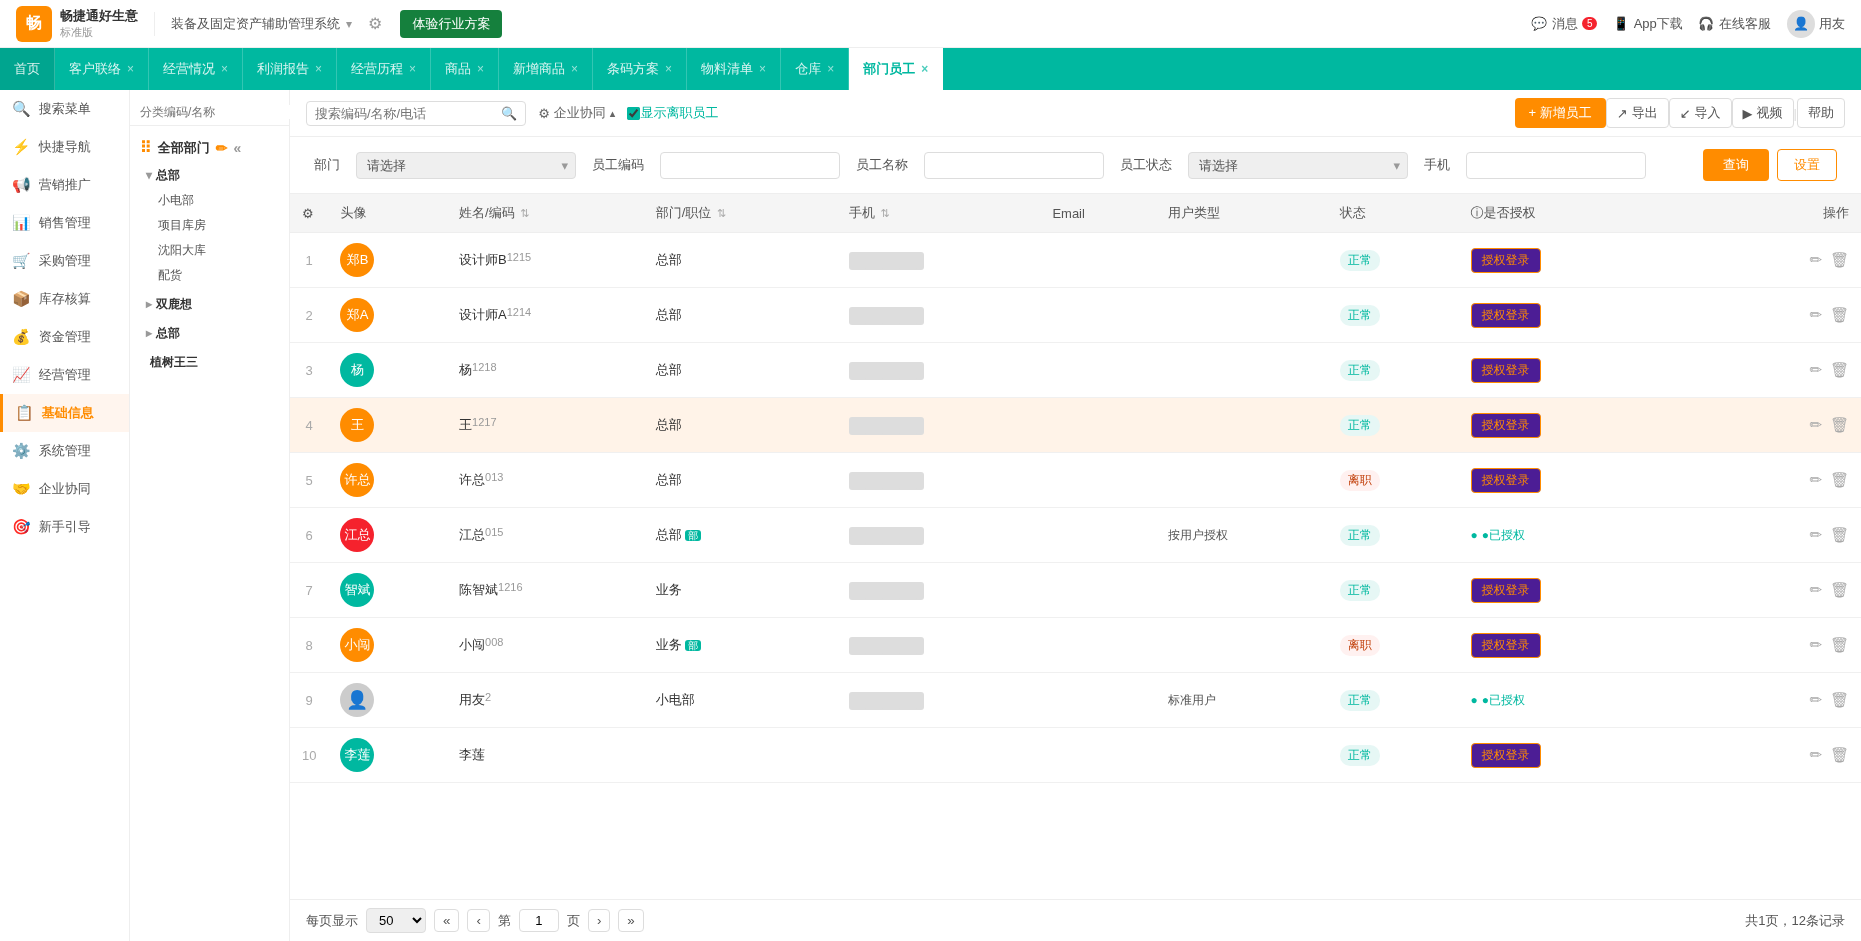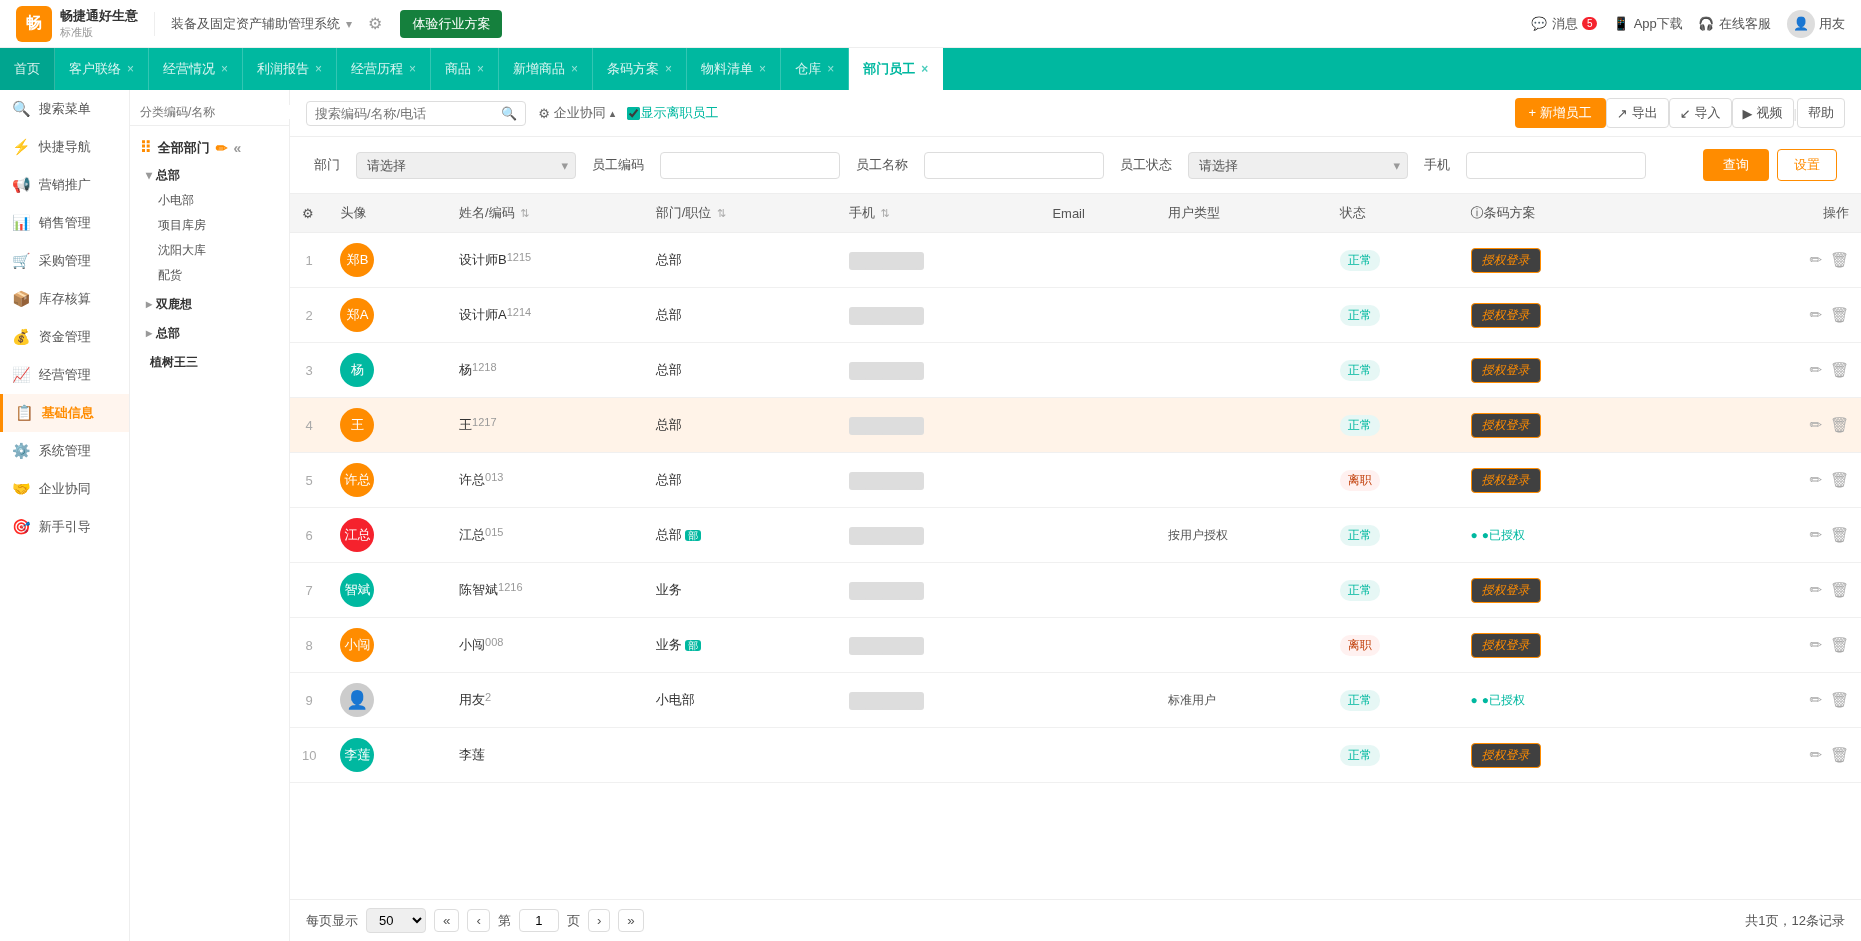--- a/index.html
+++ b/index.html
@@ -103,21 +103,21 @@
     tbody tr { border-bottom: 1px solid #f0f0f0; }
     tbody tr.highlighted { background: #fff3e8; }
     tbody td { padding: 10px 12px; vertical-align: middle; }
     .avatar-circle { width: 34px; height: 34px; border-radius: 50%; display: flex; align-items: center; justify-content: center; color: #fff; font-size: 13px; font-weight: normal; flex-shrink: 0; }
     .name-code { display: flex; flex-direction: row; }
     .name-code .name { font-size: 13px; color: #333; }
     .name-code .code { font-size: 11px; color: #999; }
     .status-badge { display: inline-block; padding: 2px 8px; border-radius: 10px; font-size: 12px; }
     .status-normal { background: #e6f7f5; color: #00b8a0; }
     .status-resigned { background: #fff1f0; color: #c2410c; }
-    .btn-auth { border: 1px solid #ff8c00; color: #ff8c00; background: #404040; border-radius: 4px; padding: 3px 10px; font-size: 12px; cursor: pointer; font-style: italic; }
+    .btn-auth { border: 1px solid #ff8c00; color: #ff8c00; background: #4c1d95; border-radius: 4px; padding: 3px 10px; font-size: 12px; cursor: pointer; }
     .authorized { display: flex; align-items: center; gap: 4px; color: #00b8a0; font-size: 12px; }
     .authorized::before { content: '●'; color: #00b8a0; }
     .user-type { color: #555; font-size: 12px; }
     .action-btns { display: flex; gap: 8px; justify-content: flex-end; }
     .action-btn { color: #aaa; cursor: pointer; font-size: 15px; }
     .dept-badge { background: #00b8a0; color: #fff; border-radius: 3px; font-size: 10px; padding: 0 3px; }
 
     
     .pagination { background: #fff; border-top: 1px solid #eee; padding: 8px 16px; display: flex; align-items: center; gap: 8px; font-size: 13px; color: #555; }
     .pagination select { border: 1px solid #ddd; border-radius: 4px; padding: 3px 8px; font-size: 13px; }
@@ -345,21 +345,21 @@
           <thead>
             <tr>
               <th style="width:36px;">⚙</th>
               <th>头像</th>
               <th>姓名/编码 <span class="sort-icon">⇅</span></th>
               <th>部门/职位 <span class="sort-icon">⇅</span></th>
               <th>手机 <span class="sort-icon">⇅</span></th>
               <th>Email</th>
               <th>用户类型</th>
               <th>状态</th>
-              <th>ⓘ条码方案</th>
+              <th>ⓘ是否授权</th>
               <th style="width:80px;"></th>
               <th style="text-align:right;">操作</th>
             </tr>
           </thead>
           <tbody id="table-body">
               <tr>
     <td style="color:#aaa;text-align:center;">1</td>
     <td>
                   <div class="avatar-circle" style="background:#ff8c00;">郑B</div>
                 </td>

